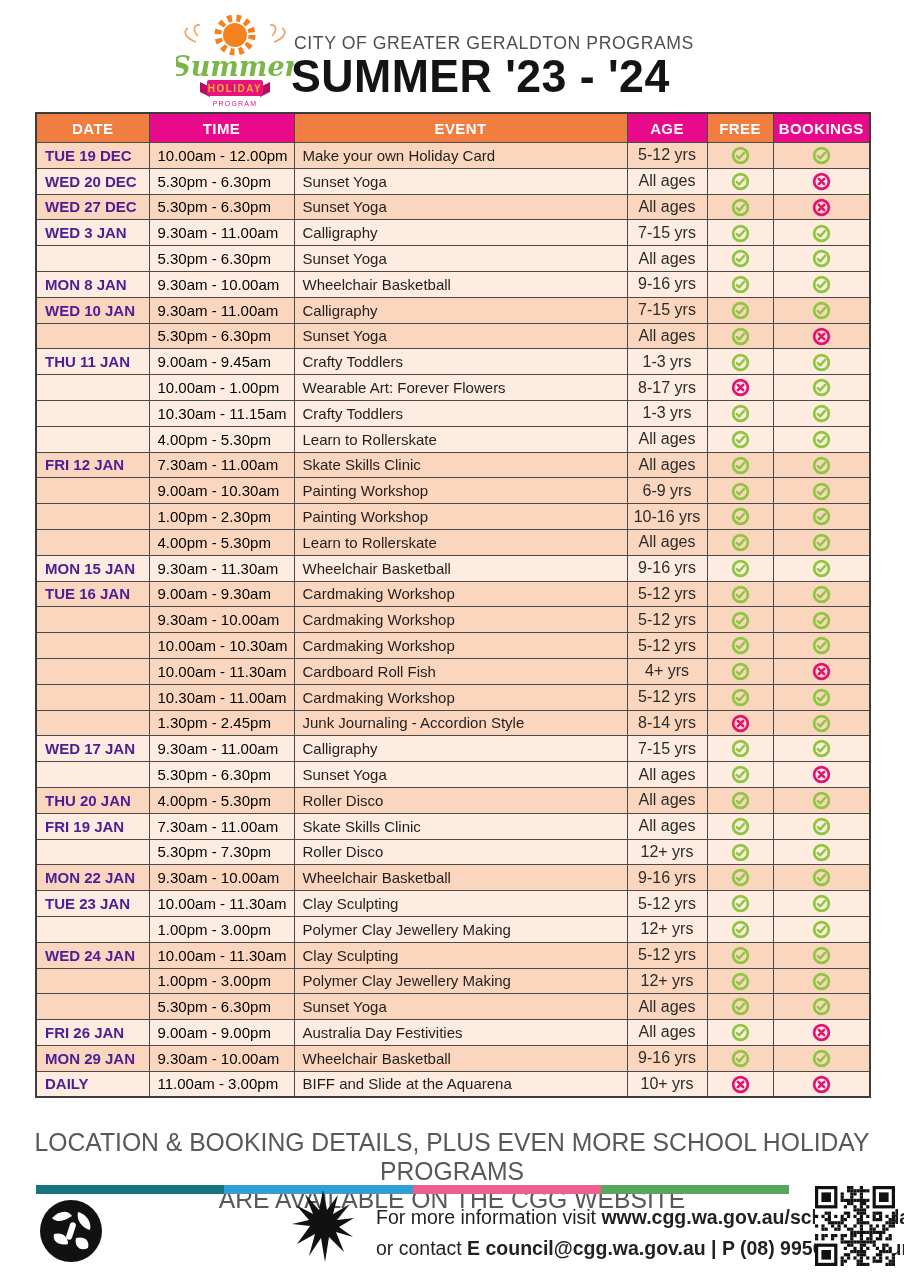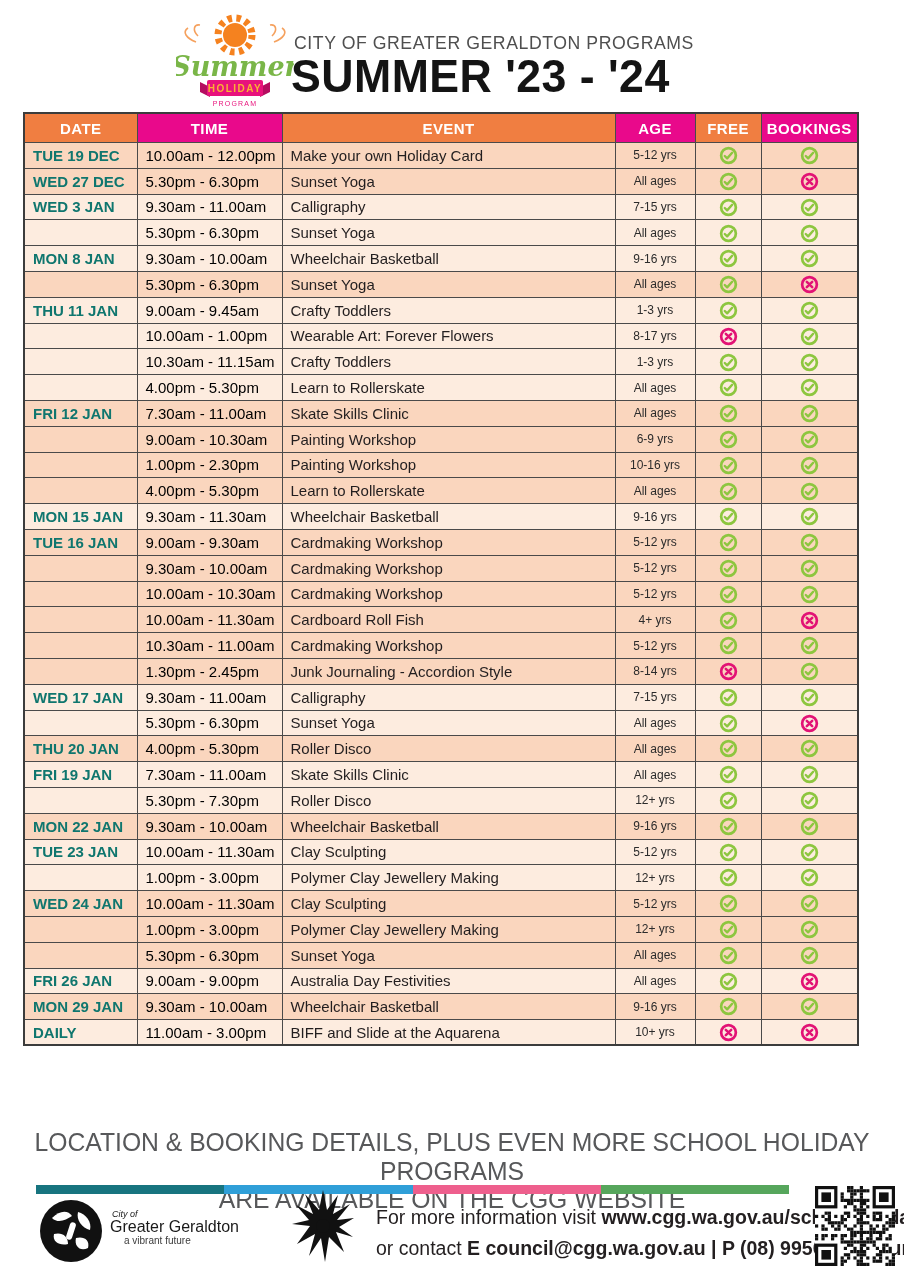--- a/index.html
+++ b/index.html
@@ -7,35 +7,35 @@
         font-family:"Liberation Sans",sans-serif;color:#231f20;}
 
   
   .logo-svg{position:absolute;left:176px;top:8px;width:118px;height:102px;}
   .hdr-subtitle{position:absolute;left:294px;top:32px;font-size:19px;color:#4f4f4f;
         letter-spacing:0.6px;transform:scaleX(0.93);transform-origin:left center;white-space:nowrap;}
   .hdr-title{position:absolute;left:291px;top:48px;font-size:47px;font-weight:bold;color:#141414;
         letter-spacing:0.5px;transform:scaleX(0.95);transform-origin:left center;white-space:nowrap;}
 
   
-  table.sched{position:absolute;left:23px;top:112px;width:834px;border-collapse:collapse;
+  table.sched{position:absolute;left:35px;top:112px;width:834px;border-collapse:collapse;
         table-layout:fixed;border:2px solid #3c3c3c;}
   table.sched th, table.sched td{border:1px solid #4a4a4a;overflow:hidden;white-space:nowrap;}
   table.sched th{height:28px;font-size:15px;font-weight:bold;color:#ffffff;letter-spacing:0.4px;
         text-align:center;padding:0;}
   th.h-orange{background:#f07e41;}
   th.h-pink{background:#e9098b;margin-left:40px;}
   tbody tr{height:25.8px;}
   tr.row-dark td{background:#fad6be;}
   tr.row-light td{background:#fdecdf;}
   td{font-size:15px;padding:0 4px 0 8px;}
-  td.c-date{font-weight:bold;color:#0f766e;font-size:15px;}
+  td.c-date{font-weight:bold;color:#4c1d95;font-size:15px;}
   td.c-time{color:#000000;}
   td.c-event{font-weight:normal;color:#221e1f;}
-  td.c-age{text-align:center;padding:0;color:#2b2b2b;font-size:12px;}
+  td.c-age{text-align:center;padding:0;color:#2b2b2b;font-size:16px;}
   td.c-icon{text-align:center;padding:0;}
   svg.icon{width:19px;height:19px;vertical-align:middle;display:inline-block;}
 
   
   .note{position:absolute;left:0;top:1128px;width:904px;text-align:center;color:#57585a;
         font-size:26px;line-height:1.1;transform:scaleX(0.95);transform-origin:center;}
   .stripe{position:absolute;left:36px;top:1185px;width:753px;height:9px;display:flex;}
   .stripe .seg{flex:1;height:100%;}
   .cgg-emblem{position:absolute;left:38px;top:1198px;width:66px;height:66px;}
   .cgg-text{position:absolute;left:110px;top:1210px;line-height:1.05;color:#1a1a1a;}
@@ -103,20 +103,34 @@
           <td class="c-age">5-12 yrs</td>
           <td class="c-icon"><svg class="icon" viewBox="0 0 24 24">
               <circle cx="12" cy="12" r="9.3" fill="none" stroke="#8dc63f" stroke-width="3.4"></circle>
               <path d="M7.3 12.6l3 3 6.3-7" fill="none" stroke="#8dc63f" stroke-width="3" stroke-linecap="round" stroke-linejoin="round"></path>
             </svg></td>
           <td class="c-icon"><svg class="icon" viewBox="0 0 24 24">
               <circle cx="12" cy="12" r="9.3" fill="none" stroke="#8dc63f" stroke-width="3.4"></circle>
               <path d="M7.3 12.6l3 3 6.3-7" fill="none" stroke="#8dc63f" stroke-width="3" stroke-linecap="round" stroke-linejoin="round"></path>
             </svg></td>
         </tr>
+        <tr class="row-light">
+          <td class="c-date">WED 20 DEC</td>
+          <td class="c-time">5.30pm - 6.30pm</td>
+          <td class="c-event">Sunset Yoga</td>
+          <td class="c-age">All ages</td>
+          <td class="c-icon"><svg class="icon" viewBox="0 0 24 24">
+              <circle cx="12" cy="12" r="9.3" fill="none" stroke="#8dc63f" stroke-width="3.4"></circle>
+              <path d="M7.3 12.6l3 3 6.3-7" fill="none" stroke="#8dc63f" stroke-width="3" stroke-linecap="round" stroke-linejoin="round"></path>
+            </svg></td>
+          <td class="c-icon"><svg class="icon" viewBox="0 0 24 24">
+              <circle cx="12" cy="12" r="9.3" fill="none" stroke="#e21275" stroke-width="3.4"></circle>
+              <path d="M8.6 8.6l6.8 6.8M15.4 8.6l-6.8 6.8" fill="none" stroke="#e21275" stroke-width="3.2" stroke-linecap="round"></path>
+            </svg></td>
+        </tr>
         <tr class="row-dark">
           <td class="c-date">WED 27 DEC</td>
           <td class="c-time">5.30pm - 6.30pm</td>
           <td class="c-event">Sunset Yoga</td>
           <td class="c-age">All ages</td>
           <td class="c-icon"><svg class="icon" viewBox="0 0 24 24">
               <circle cx="12" cy="12" r="9.3" fill="none" stroke="#8dc63f" stroke-width="3.4"></circle>
               <path d="M7.3 12.6l3 3 6.3-7" fill="none" stroke="#8dc63f" stroke-width="3" stroke-linecap="round" stroke-linejoin="round"></path>
             </svg></td>
           <td class="c-icon"><svg class="icon" viewBox="0 0 24 24">
@@ -150,20 +164,34 @@
           <td class="c-icon"><svg class="icon" viewBox="0 0 24 24">
               <circle cx="12" cy="12" r="9.3" fill="none" stroke="#8dc63f" stroke-width="3.4"></circle>
               <path d="M7.3 12.6l3 3 6.3-7" fill="none" stroke="#8dc63f" stroke-width="3" stroke-linecap="round" stroke-linejoin="round"></path>
             </svg></td>
         </tr>
         <tr class="row-light">
           <td class="c-date">MON 8 JAN</td>
           <td class="c-time">9.30am - 10.00am</td>
           <td class="c-event">Wheelchair Basketball</td>
           <td class="c-age">9-16 yrs</td>
+          <td class="c-icon"><svg class="icon" viewBox="0 0 24 24">
+              <circle cx="12" cy="12" r="9.3" fill="none" stroke="#8dc63f" stroke-width="3.4"></circle>
+              <path d="M7.3 12.6l3 3 6.3-7" fill="none" stroke="#8dc63f" stroke-width="3" stroke-linecap="round" stroke-linejoin="round"></path>
+            </svg></td>
+          <td class="c-icon"><svg class="icon" viewBox="0 0 24 24">
+              <circle cx="12" cy="12" r="9.3" fill="none" stroke="#8dc63f" stroke-width="3.4"></circle>
+              <path d="M7.3 12.6l3 3 6.3-7" fill="none" stroke="#8dc63f" stroke-width="3" stroke-linecap="round" stroke-linejoin="round"></path>
+            </svg></td>
+        </tr>
+        <tr class="row-dark">
+          <td class="c-date">WED 10 JAN</td>
+          <td class="c-time">9.30am - 11.00am</td>
+          <td class="c-event">Calligraphy</td>
+          <td class="c-age">7-15 yrs</td>
           <td class="c-icon"><svg class="icon" viewBox="0 0 24 24">
               <circle cx="12" cy="12" r="9.3" fill="none" stroke="#8dc63f" stroke-width="3.4"></circle>
               <path d="M7.3 12.6l3 3 6.3-7" fill="none" stroke="#8dc63f" stroke-width="3" stroke-linecap="round" stroke-linejoin="round"></path>
             </svg></td>
           <td class="c-icon"><svg class="icon" viewBox="0 0 24 24">
               <circle cx="12" cy="12" r="9.3" fill="none" stroke="#8dc63f" stroke-width="3.4"></circle>
               <path d="M7.3 12.6l3 3 6.3-7" fill="none" stroke="#8dc63f" stroke-width="3" stroke-linecap="round" stroke-linejoin="round"></path>
             </svg></td>
         </tr>
         <tr class="row-dark">
@@ -603,25 +631,20 @@
 
   <svg class="cgg-emblem" viewBox="0 0 66 66">
     <circle cx="33" cy="33" r="31" fill="#111111"></circle>
     <path d="M14 20 C22 12 30 12 34 18 C28 22 20 26 14 20 Z" fill="#ffffff"></path>
     <path d="M40 14 C48 16 54 24 52 32 C44 30 38 22 40 14 Z" fill="#ffffff"></path>
     <path d="M16 36 C24 34 30 38 30 46 C22 48 14 44 16 36 Z" fill="#ffffff"></path>
     <path d="M38 40 C46 38 52 42 50 50 C42 54 36 48 38 40 Z" fill="#ffffff"></path>
     <rect x="30" y="24" width="6" height="18" rx="3" fill="#ffffff" transform="rotate(18 33 33)"></rect>
   </svg>
 
-  <div class="cgg-text">
-    <div class="cgg-cityof">City of</div>
-    <div class="cgg-name">Greater Geraldton</div>
-    <div class="cgg-tag">a vibrant future</div>
-  </div>
 
   <svg class="starburst" viewBox="0 0 62 76">
     <polygon fill="#111111" points="31,0 35,20 46,5 41,24 58,14 45,30 62,28 47,37 61,47 44,42 52,62 37,47 33,72 29,48 17,66 23,44 5,54 18,36 0,34 17,30 4,15 21,24 13,4 27,20"></polygon>
     <circle cx="31" cy="36" r="7" fill="#111111"></circle>
   </svg>
 
   <div class="info">
     <div>
       <span>For more information visit </span><b>www.cgg.wa.gov.au/schoolholidayprogram</b>
     </div>

